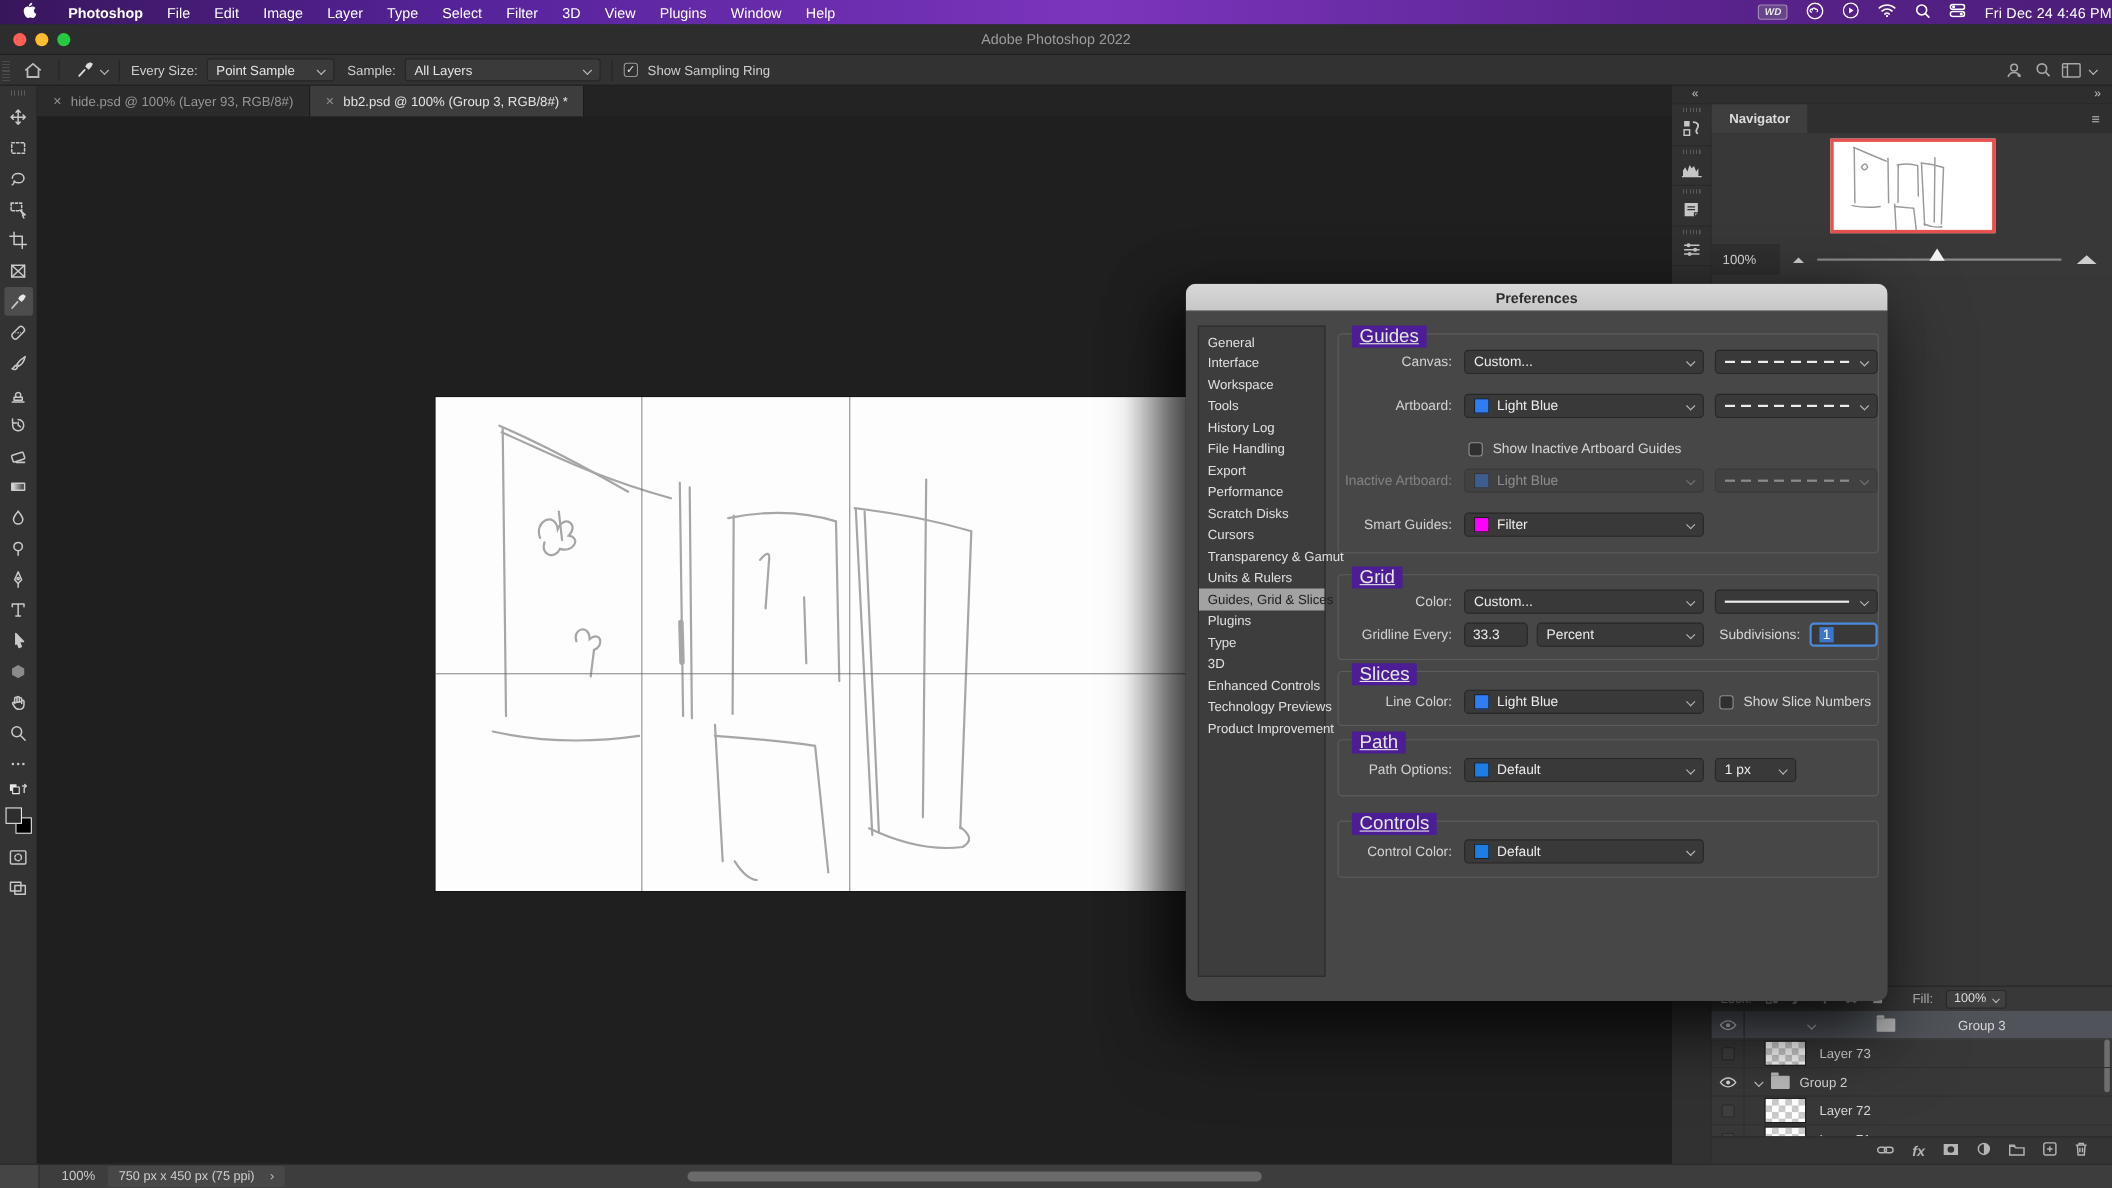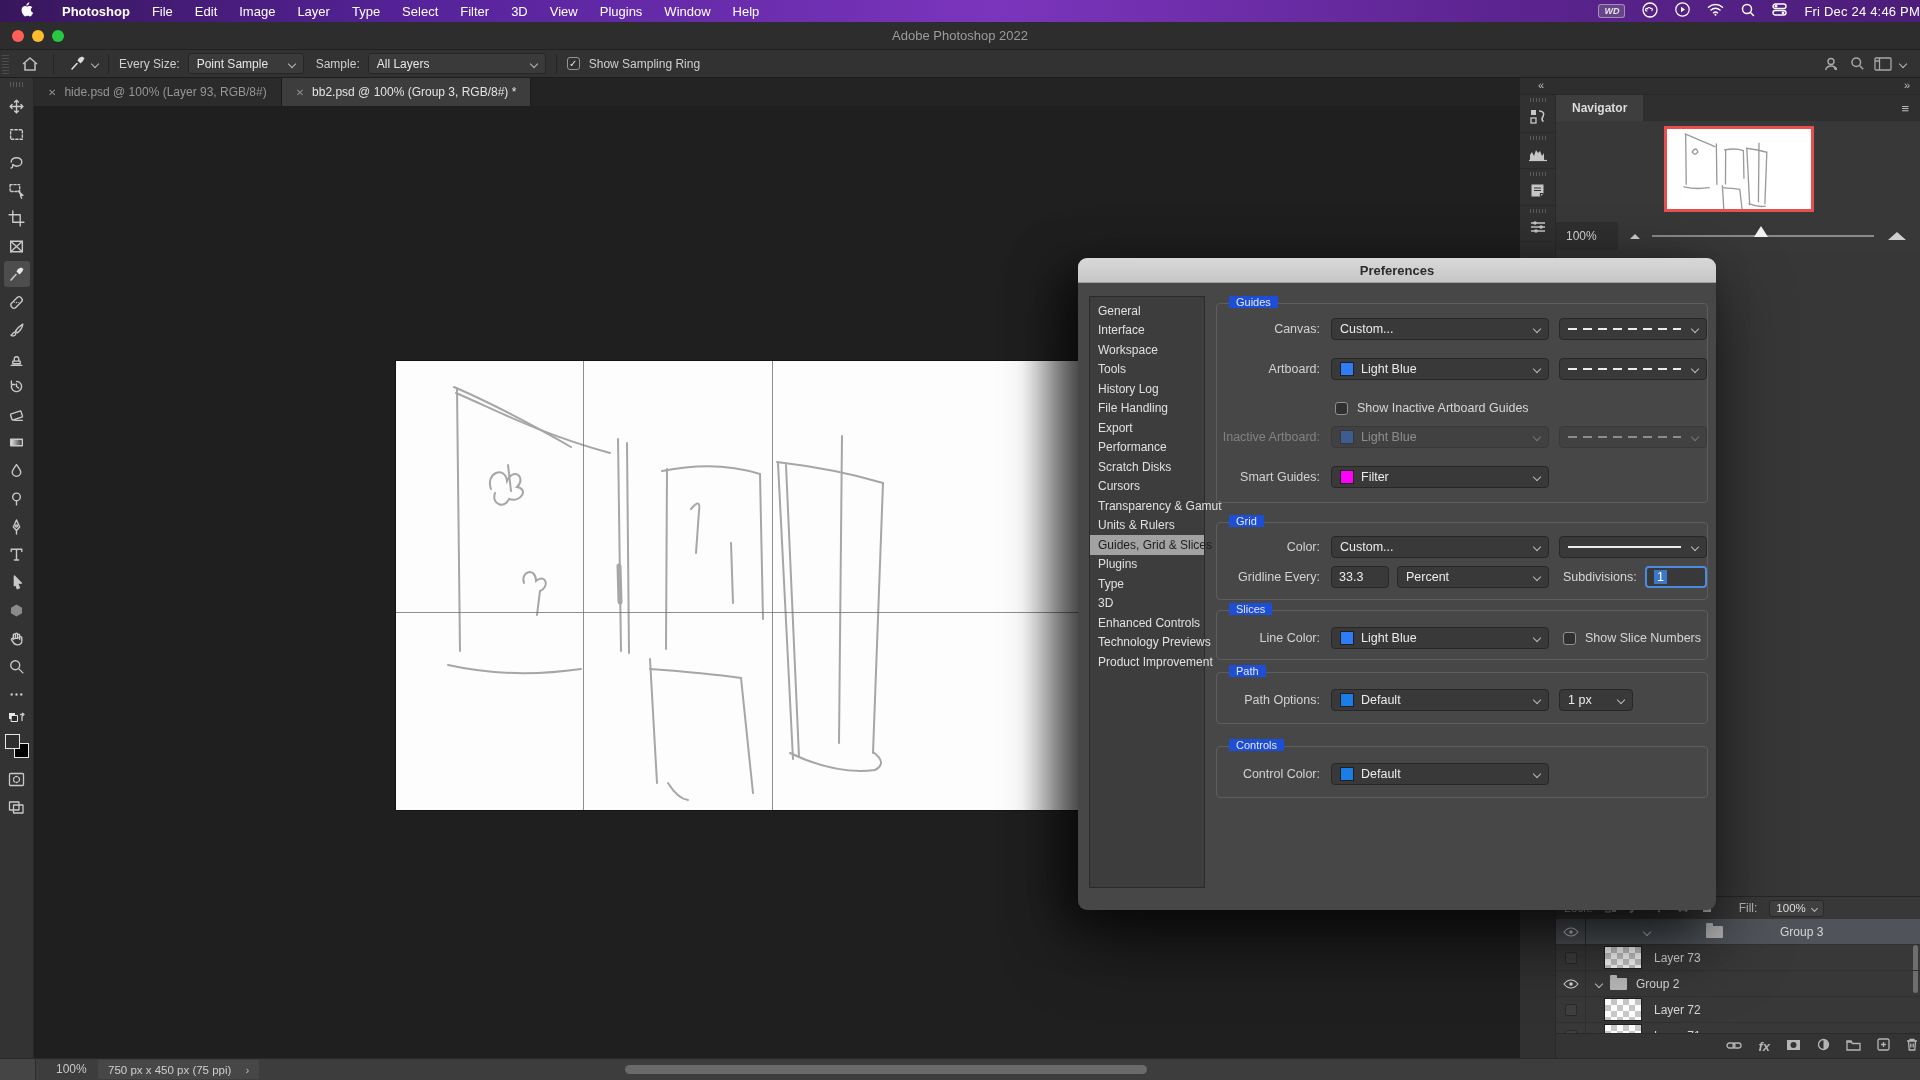--- a/index.html
+++ b/index.html
@@ -122,21 +122,21 @@
     transform:rotate(45deg); margin:0 8px 0 10px; }
   .folder { width:17px; height:12px; position:relative; background:#b9b9b9; border-radius:1px; margin-right:9px; }
   .folder::before { content:''; position:absolute; left:0; top:-3px; width:7px; height:3px; background:#b9b9b9;
     border-radius:1px 1px 0 0; }
   .thumb { width:38px; height:23px; margin:0 12px 0 18px; border:1px solid #1e1e1e;
     background-image:linear-gradient(45deg,#c9c9c9 25%,transparent 25%,transparent 75%,#c9c9c9 75%),
       linear-gradient(45deg,#c9c9c9 25%,#fff 25%,#fff 75%,#c9c9c9 75%);
     background-size:12px 12px; background-position:0 0,6px 6px; }
   #layerbtns { position:absolute; left:0; bottom:0; width:364px; height:25px; background:#343434;
     border-top:1px solid #2a2a2a; display:flex; align-items:center; justify-content:flex-end; gap:16px;
-    padding-right:2px; }
+    padding-right:22px; }
   #layerbtns svg { stroke:#b5b5b5; fill:none; stroke-width:1.3; }
   #layerbtns .fx { color:#b5b5b5; font-style:italic; font-size:13px; font-weight:bold; }
   #vscroll { position:absolute; right:2px; top:26px; width:5px; height:48px; background:#6e6e6e; border-radius:3px; }
 
   
   #statusbar { position:absolute; left:0; top:1058px; width:1920px; height:22px; background:#3d3d3d;
     border-top:1px solid #292929; color:#c9c9c9; font-size:12px; }
   #statusbar .corner { position:absolute; left:0; top:0; width:36px; height:22px; background:#454545;
     border-right:1px solid #2c2c2c; }
   #statusbar .zoompct { position:absolute; left:56px; top:3px; }
@@ -151,22 +151,22 @@
     color:#d6d6d6; font-size:12.5px; }
   #prefs-title { height:25px; background:linear-gradient(#d8d8d8,#c7c7c7); border-radius:9px 9px 0 0;
     border-bottom:1px solid #9f9f9f; display:flex; align-items:center; justify-content:center;
     color:#2c2c2c; font-weight:bold; font-size:13px; }
   #prefs-side { position:absolute; left:11px; top:38px; width:116px; height:592px; background:#3d3d3d;
     border:1px solid #2b2b2b; padding-top:4px; }
   .sitem { height:19.5px; display:flex; align-items:center; padding-left:8px; color:#e0e0e0;
     font-size:12px; white-space:nowrap; }
   .sitem.sel { background:#a2a2a2; color:#202020; }
   .fset { position:absolute; left:138px; width:492px; border:1px solid #5d5d5d; border-radius:4px; }
-  .legend { position:absolute; top:-8px; left:12px; background:#1d4ed8; padding:0 7px; color:#e6e6e6;
-    font-size:11px; }
+  .legend { position:absolute; top:-8px; left:12px; background:#4c1d95; padding:0 7px; color:#e6e6e6;
+    font-size:17px;text-decoration:underline; }
   .prow { position:absolute; left:0; height:22px; display:flex; align-items:center; width:100%; }
   .plabel { width:109px; text-align:right; padding-right:6px; color:#d2d2d2; flex:none; }
   .pdd { position:absolute; height:22px; background:#393939; border:1px solid #272727; border-radius:4px;
     display:flex; align-items:center; padding:0 8px; gap:7px; color:#ececec; }
   .pdd .chev { margin-left:auto; }
   .sw { width:14px; height:14px; flex:none; border:1px solid #1f1f1f; }
   .dashline { flex:1; height:2px; margin-right:4px;
     background:repeating-linear-gradient(90deg,#ececec 0 9px,transparent 9px 15px); }
   .solidline { flex:1; height:2px; margin-right:4px; background:#ececec; }
   .pinput { position:absolute; height:22px; background:#393939; border:1px solid #272727; border-radius:4px;

